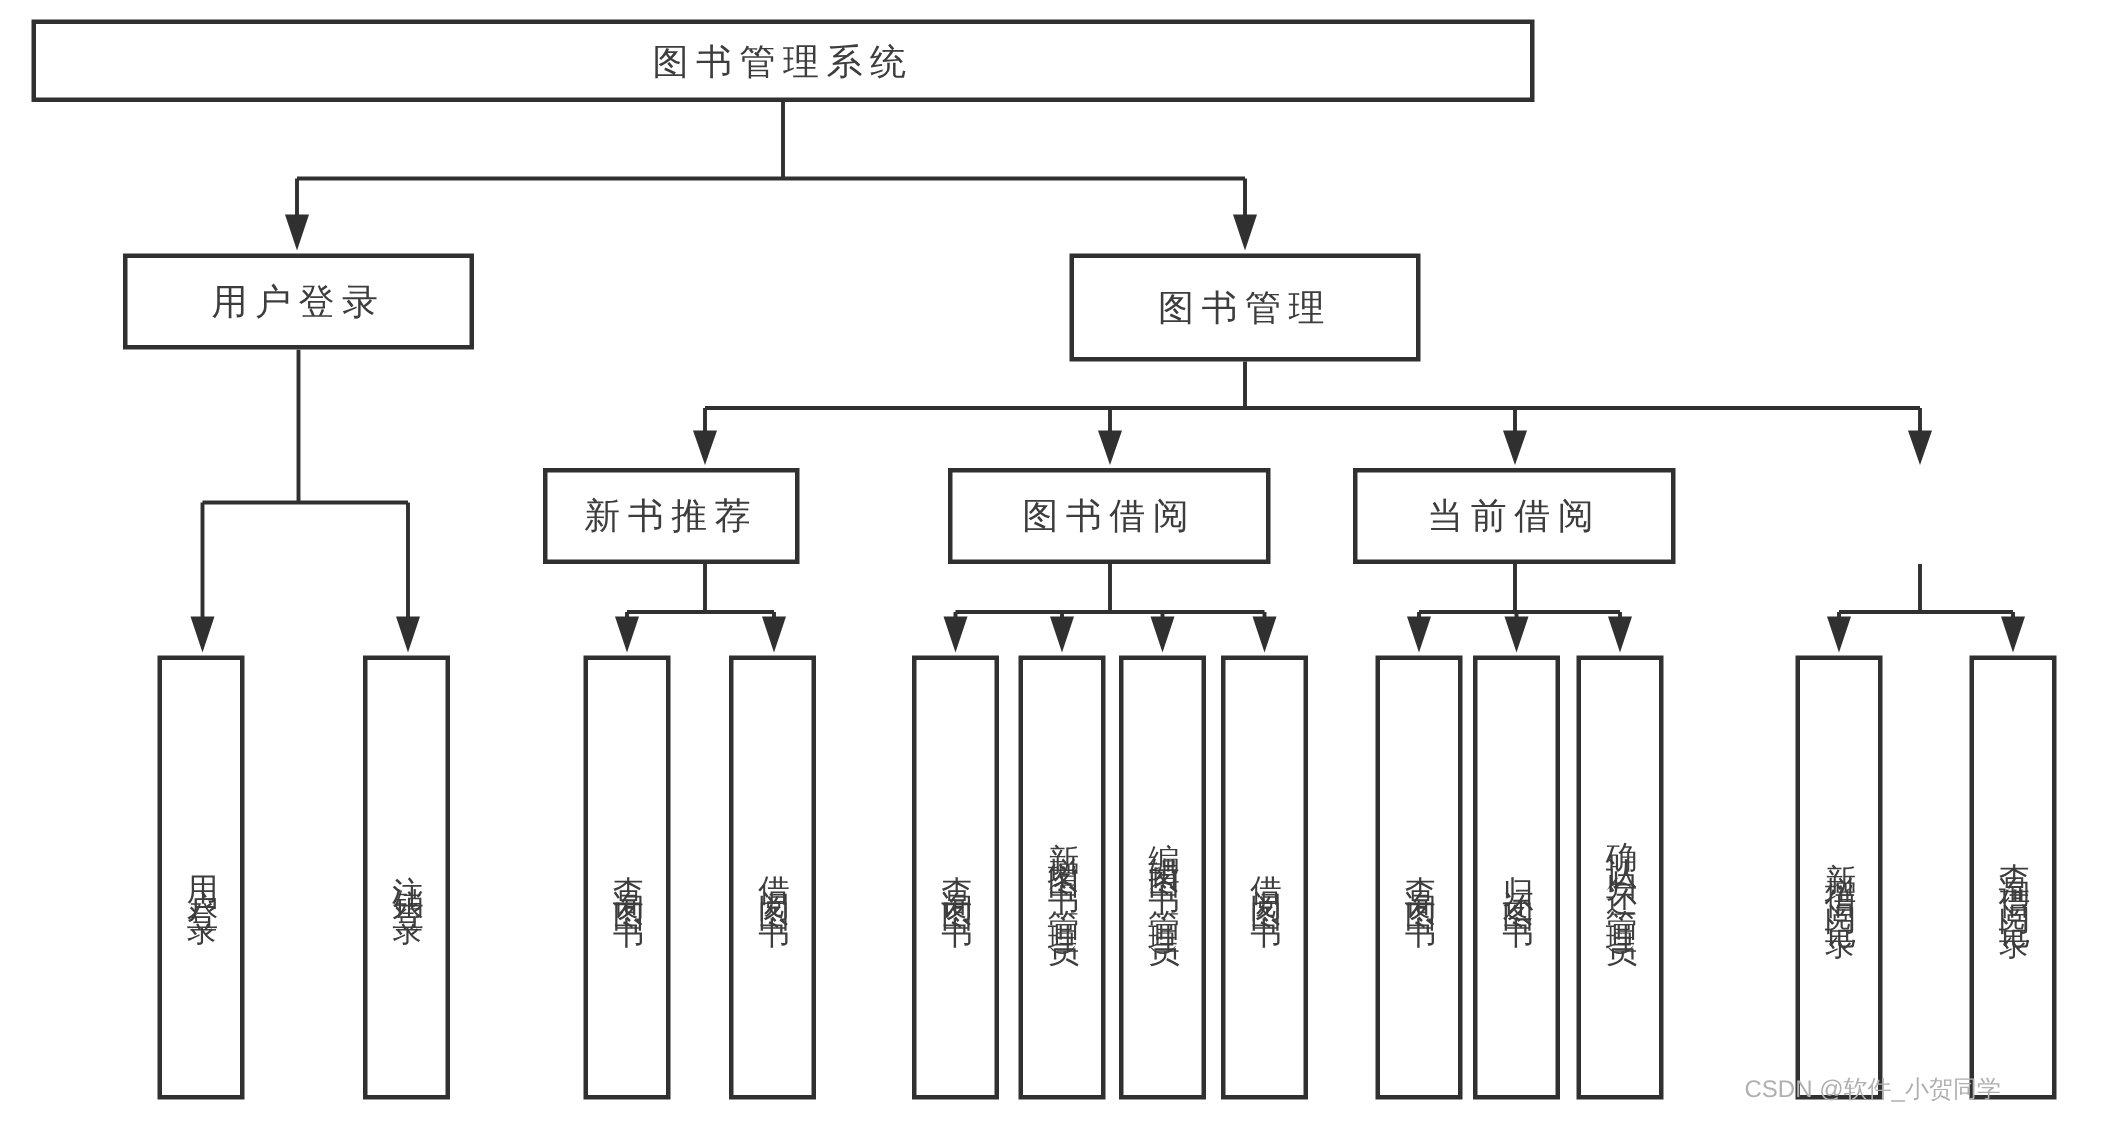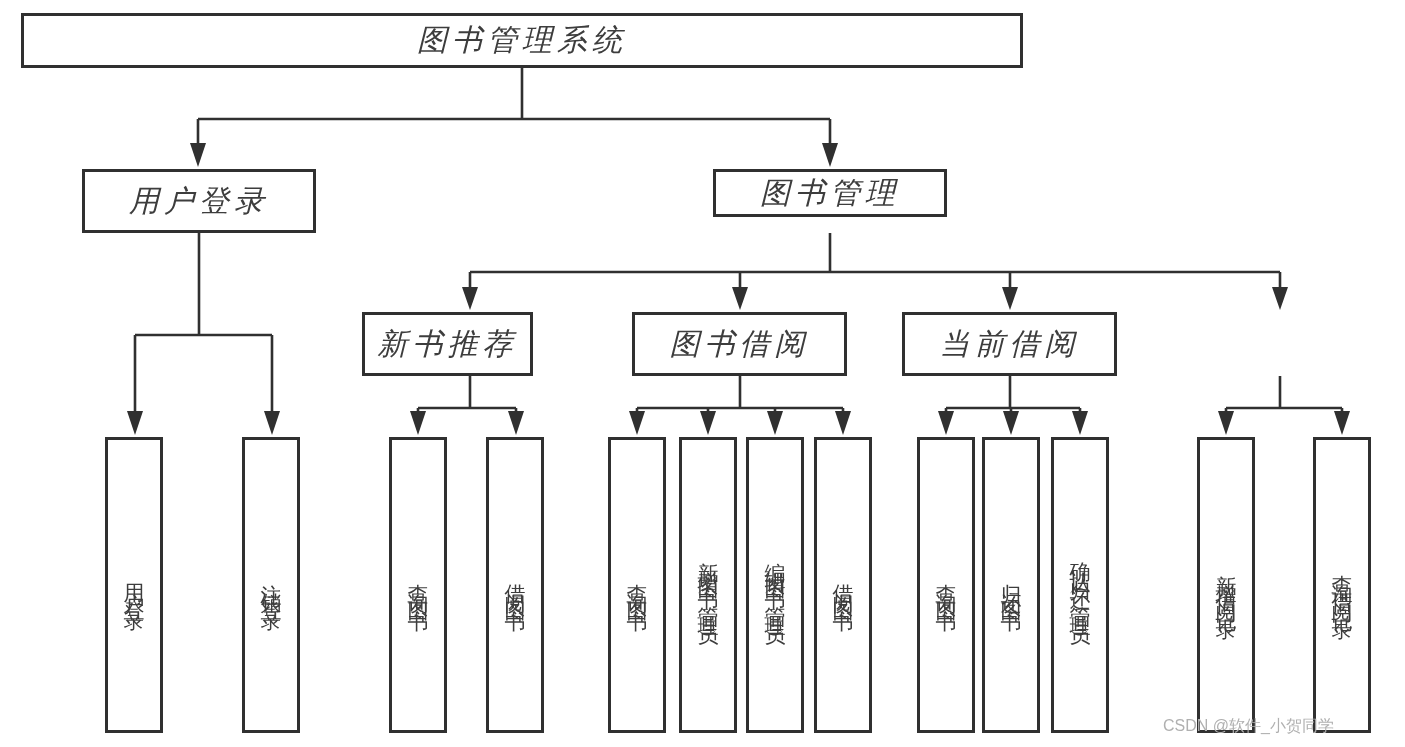--- a/index.html
+++ b/index.html
@@ -18,21 +18,21 @@
     position:absolute;left:0;top:0;pointer-events:none;
   }
   .box{
     position:absolute;box-sizing:border-box;
     border:3px solid var(--border);
     background:#ffffff;
     display:flex;align-items:center;justify-content:center;
     z-index:2;
   }
   .hlabel{
-    color:var(--text);font-size:30px;letter-spacing:5px;white-space:nowrap;font-style:italic;
+    color:var(--text);font-size:24px;letter-spacing:5px;white-space:nowrap;
   }
   .vlabel{
     color:var(--text);font-size:21px;letter-spacing:9px;
     writing-mode:vertical-rl;text-orientation:mixed;
     white-space:nowrap;
   }
   .watermark{
     position:absolute;left:1163px;top:716px;width:240px;
     font-size:16px;color:#b0b0b0;white-space:nowrap;z-index:5;
   }
@@ -82,21 +82,21 @@
     </g>
   </svg>
 
   <div class="box" style="left:21px;top:13px;width:1002px;height:55px">
     <span class="hlabel">图书管理系统</span>
   </div>
 
   <div class="box" style="left:82px;top:169px;width:234px;height:64px">
     <span class="hlabel">用户登录</span>
   </div>
-  <div class="box" style="left:713px;top:169px;width:234px;height:48px">
+  <div class="box" style="left:713px;top:169px;width:234px;height:72px">
     <span class="hlabel">图书管理</span>
   </div>
 
   <div class="box" style="left:362px;top:312px;width:171px;height:64px">
     <span class="hlabel">新书推荐</span>
   </div>
   <div class="box" style="left:902px;top:312px;width:215px;height:64px">
     <span class="hlabel">当前借阅</span>
   </div>
   <div class="box" style="left:632px;top:312px;width:215px;height:64px">

